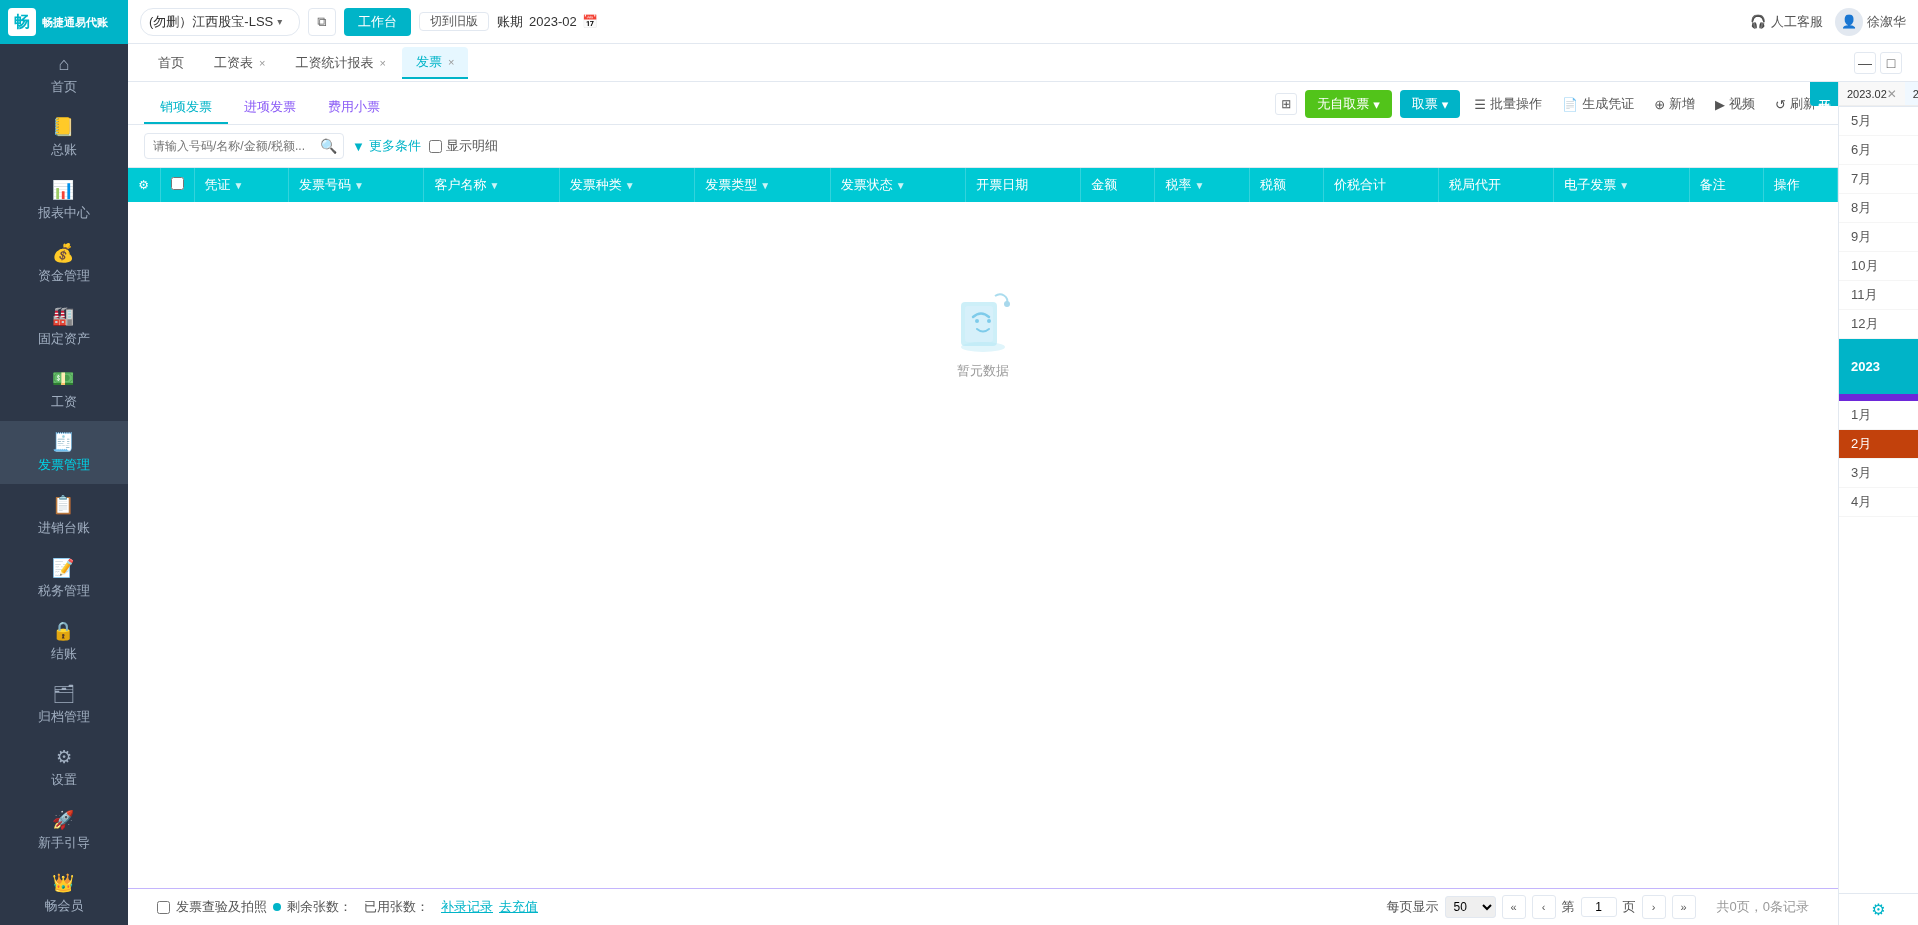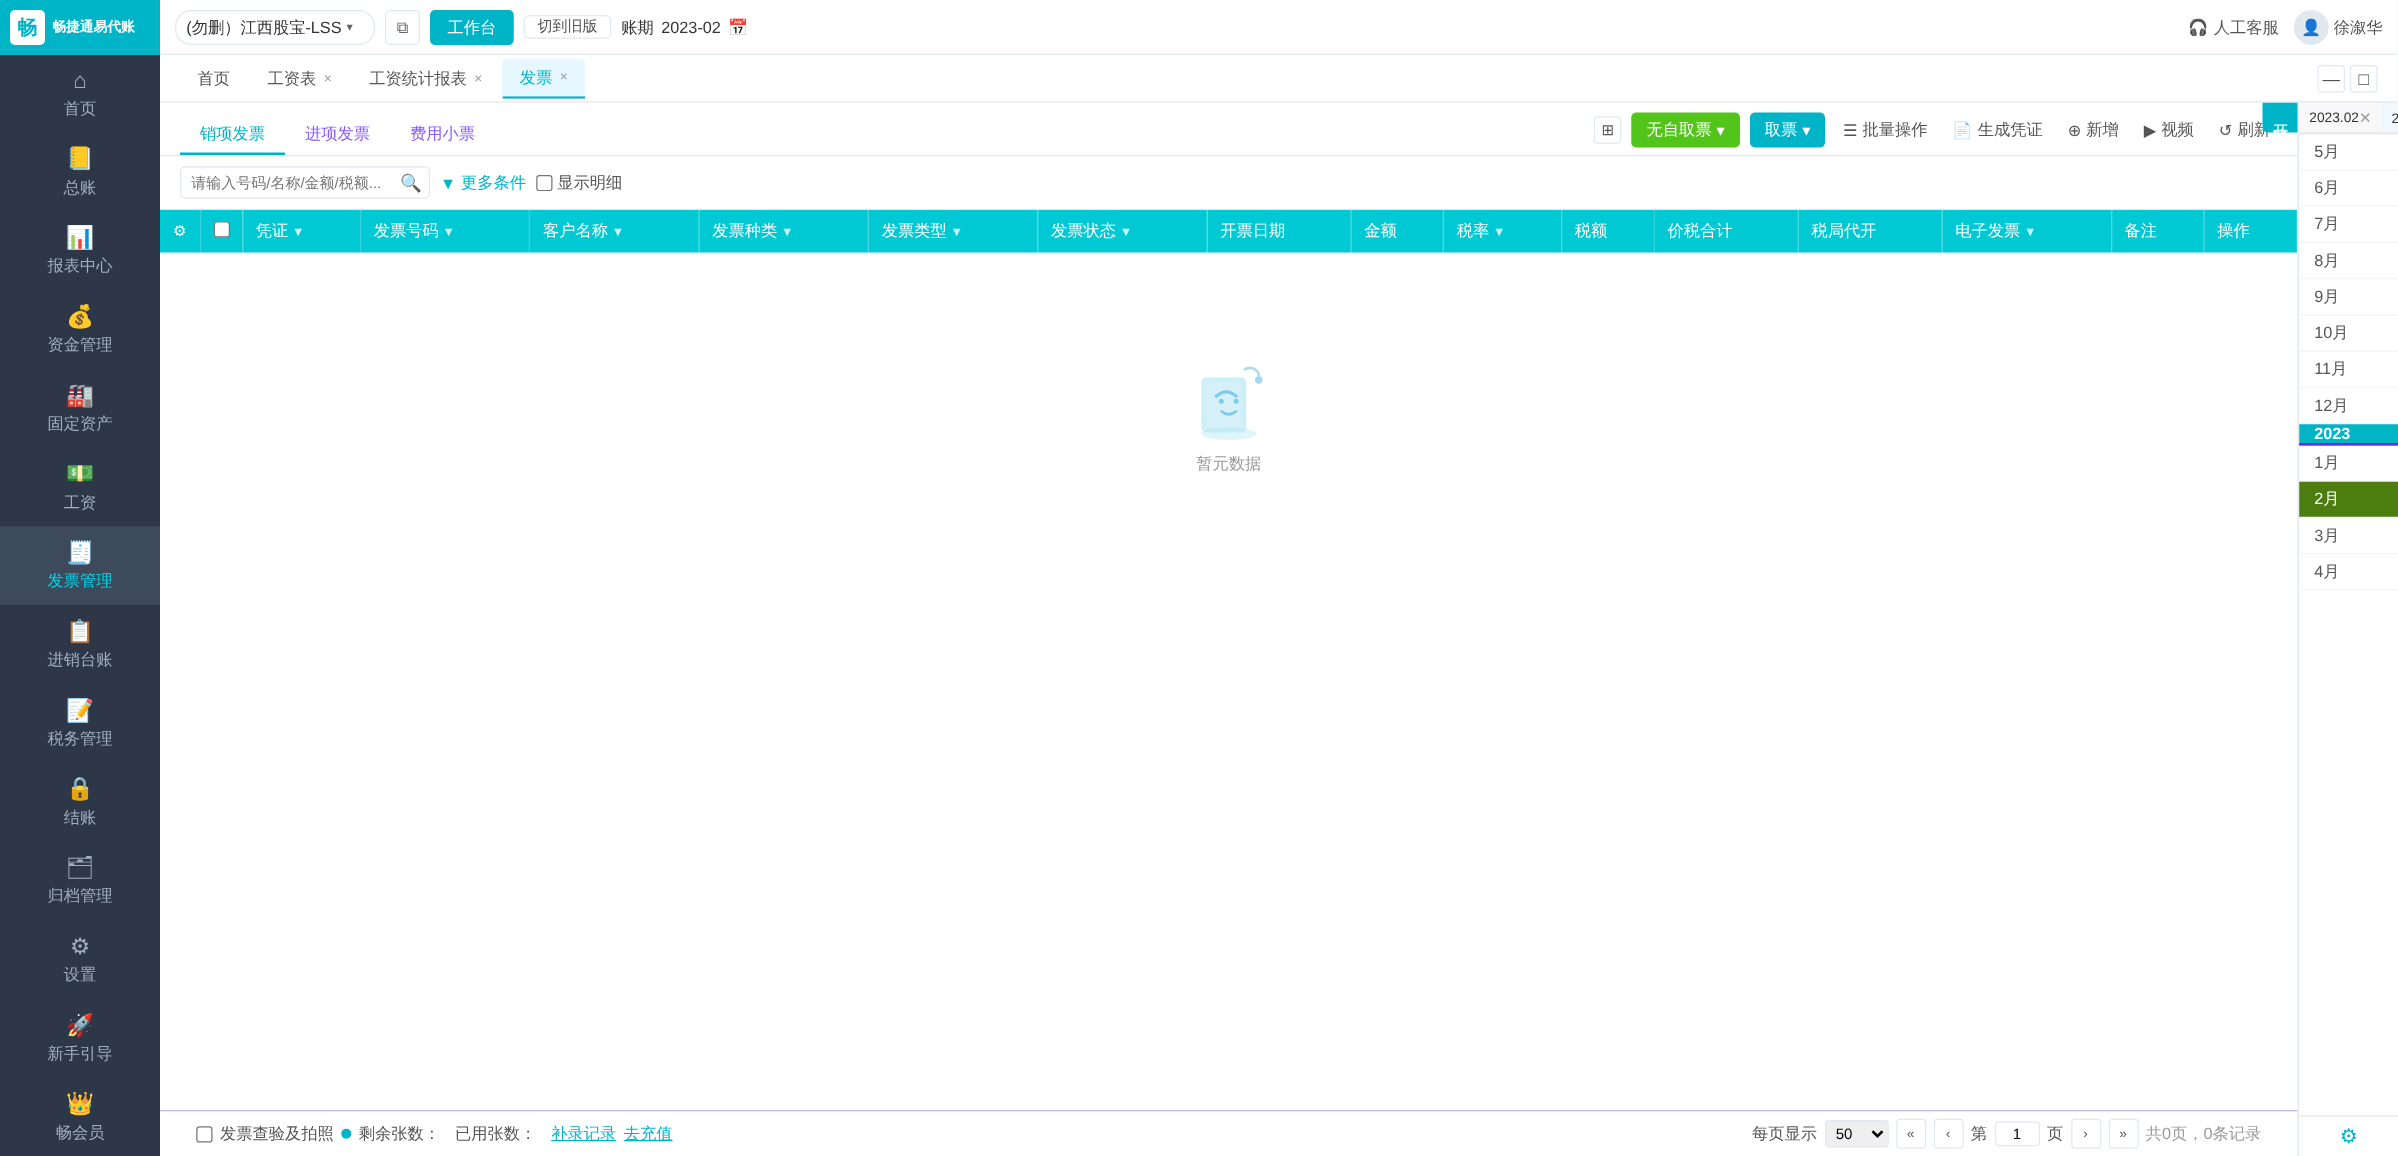--- a/index.html
+++ b/index.html
@@ -387,47 +387,47 @@
       color: #555;
     }
     .page-input {
       width: 36px;
       border: 1px solid #e2e8f0;
       border-radius: 3px;
       text-align: center;
       padding: 2px;
       font-size: 12px;
     }
-    .page-total { color: #999; }
+    .page-total { color: #999; margin-left: 15px; }
 
     
     .date-panel {
       width: 80px;
       background: white;
       border-left: 1px solid #e2e8f0;
       display: flex;
       flex-direction: column;
       overflow-y: auto;
       flex-shrink: 0;
     }
     .date-panel-item {
       padding: 5px 12px;
       font-size: 12px;
       color: #555;
       cursor: pointer;
       border-bottom: 1px solid #f5f5f5;
     }
-    .date-panel-item.active { background: #4d7c0f; color: white; }
+    .date-panel-item.active { background: #c2410c; color: white; }
     .date-panel-year {
-      padding: 0 12px;
+      padding: 20px 12px;
       font-size: 11px;
       font-weight: bold;
       color: #333;
       background: #f0f8ff;
-      border-bottom: 2px solid #6d28d9;
+      border-bottom: 7px solid #6d28d9;
     }
     .date-panel-year.current { background: #00b4c8; color: white; }
 
     .content-wrapper {
       display: flex;
       flex-direction: row;
       flex: 1;
       overflow: hidden;
       position: relative;
     }

